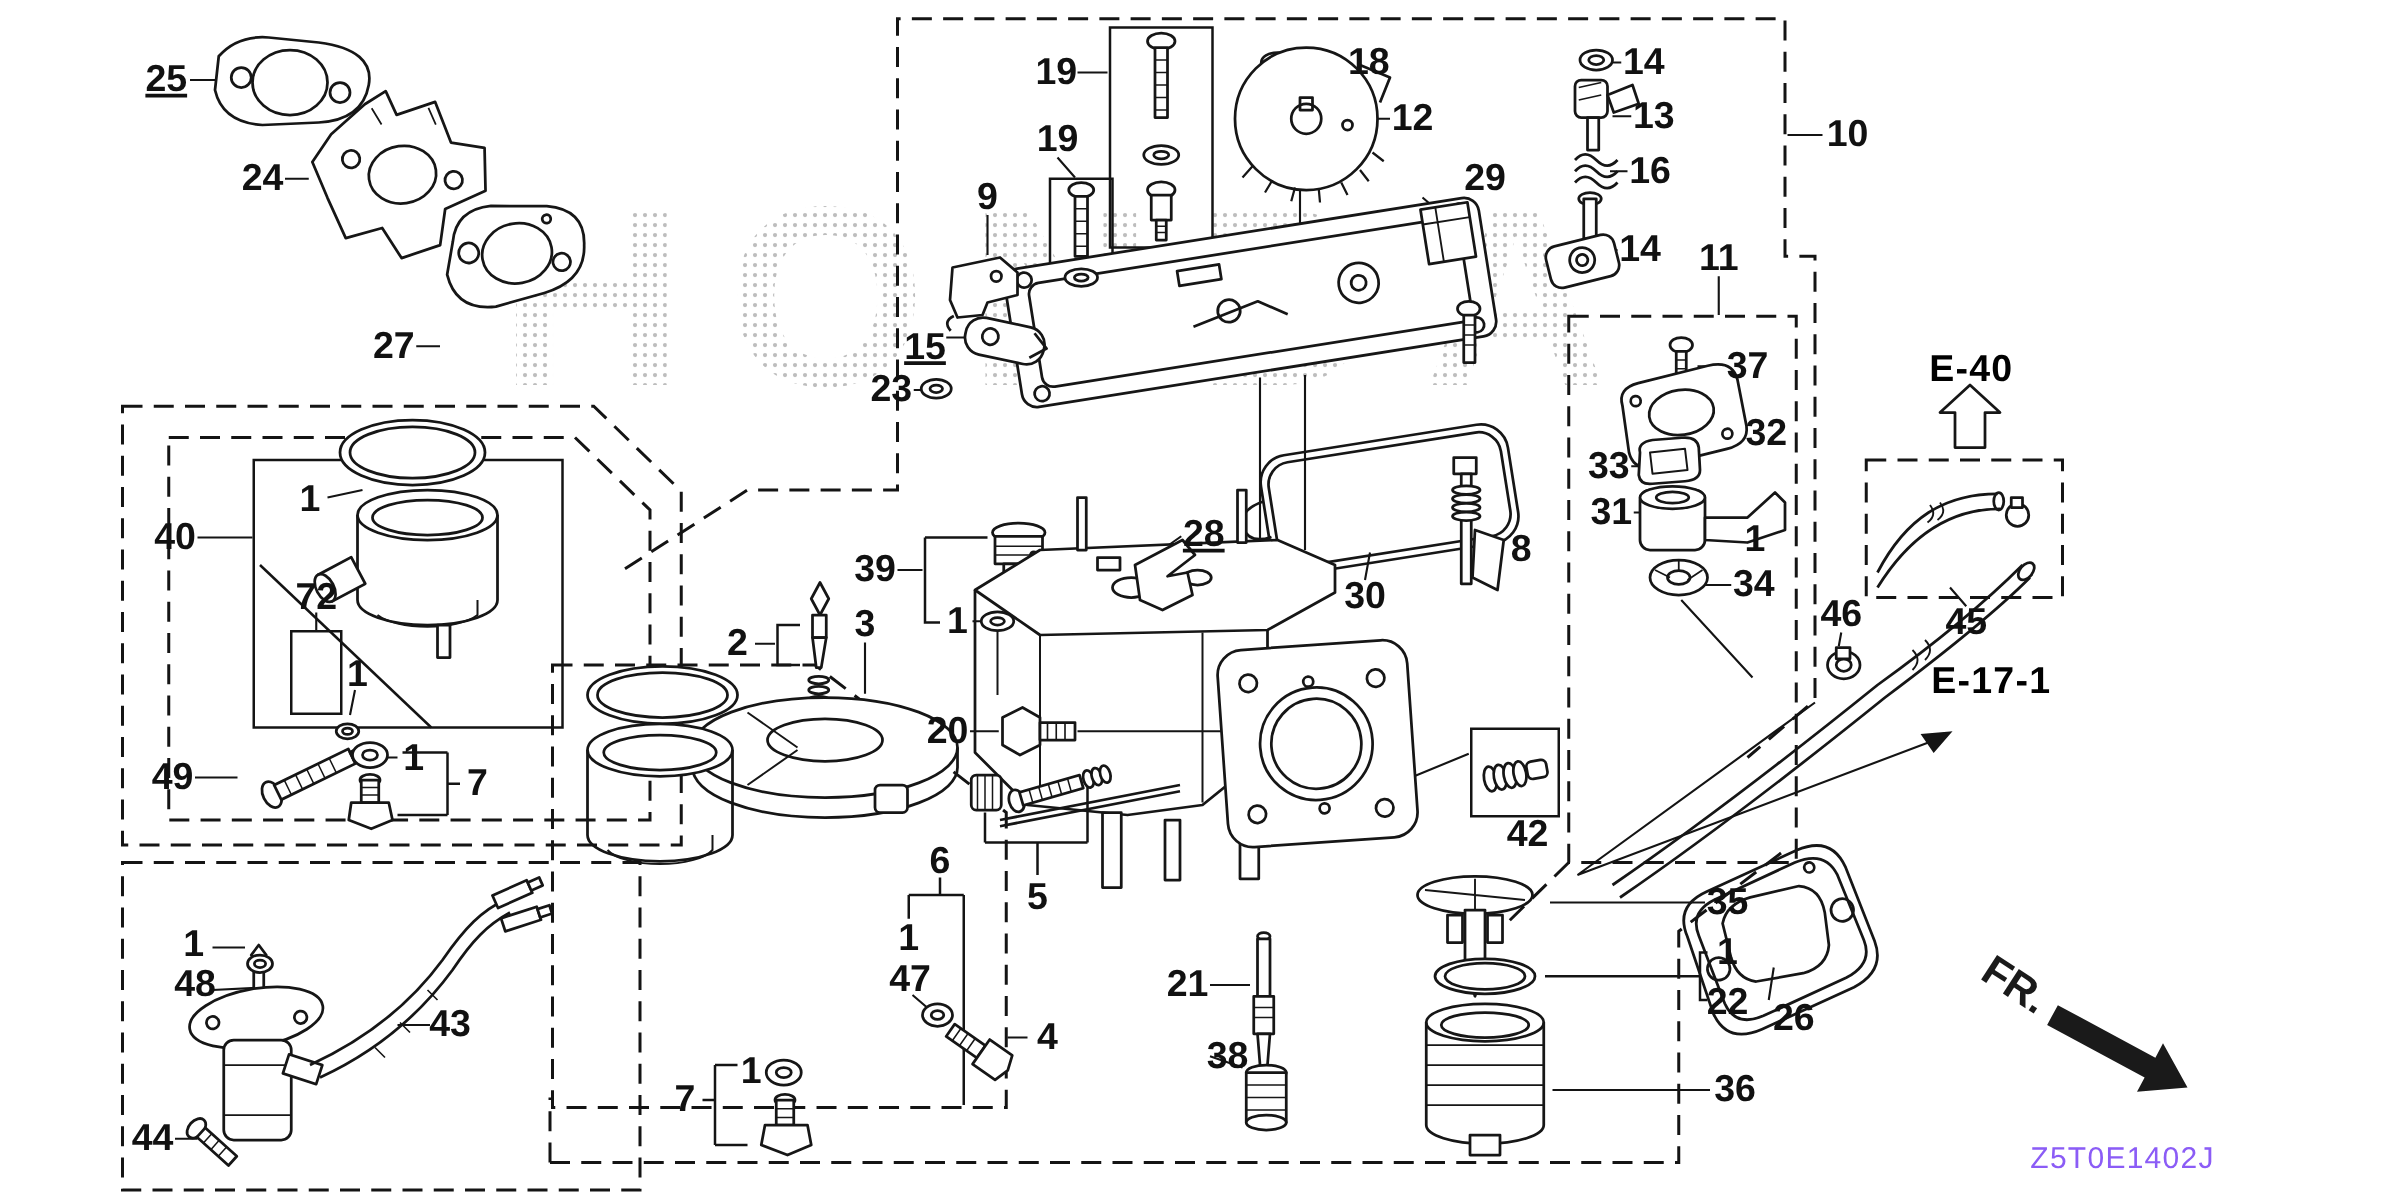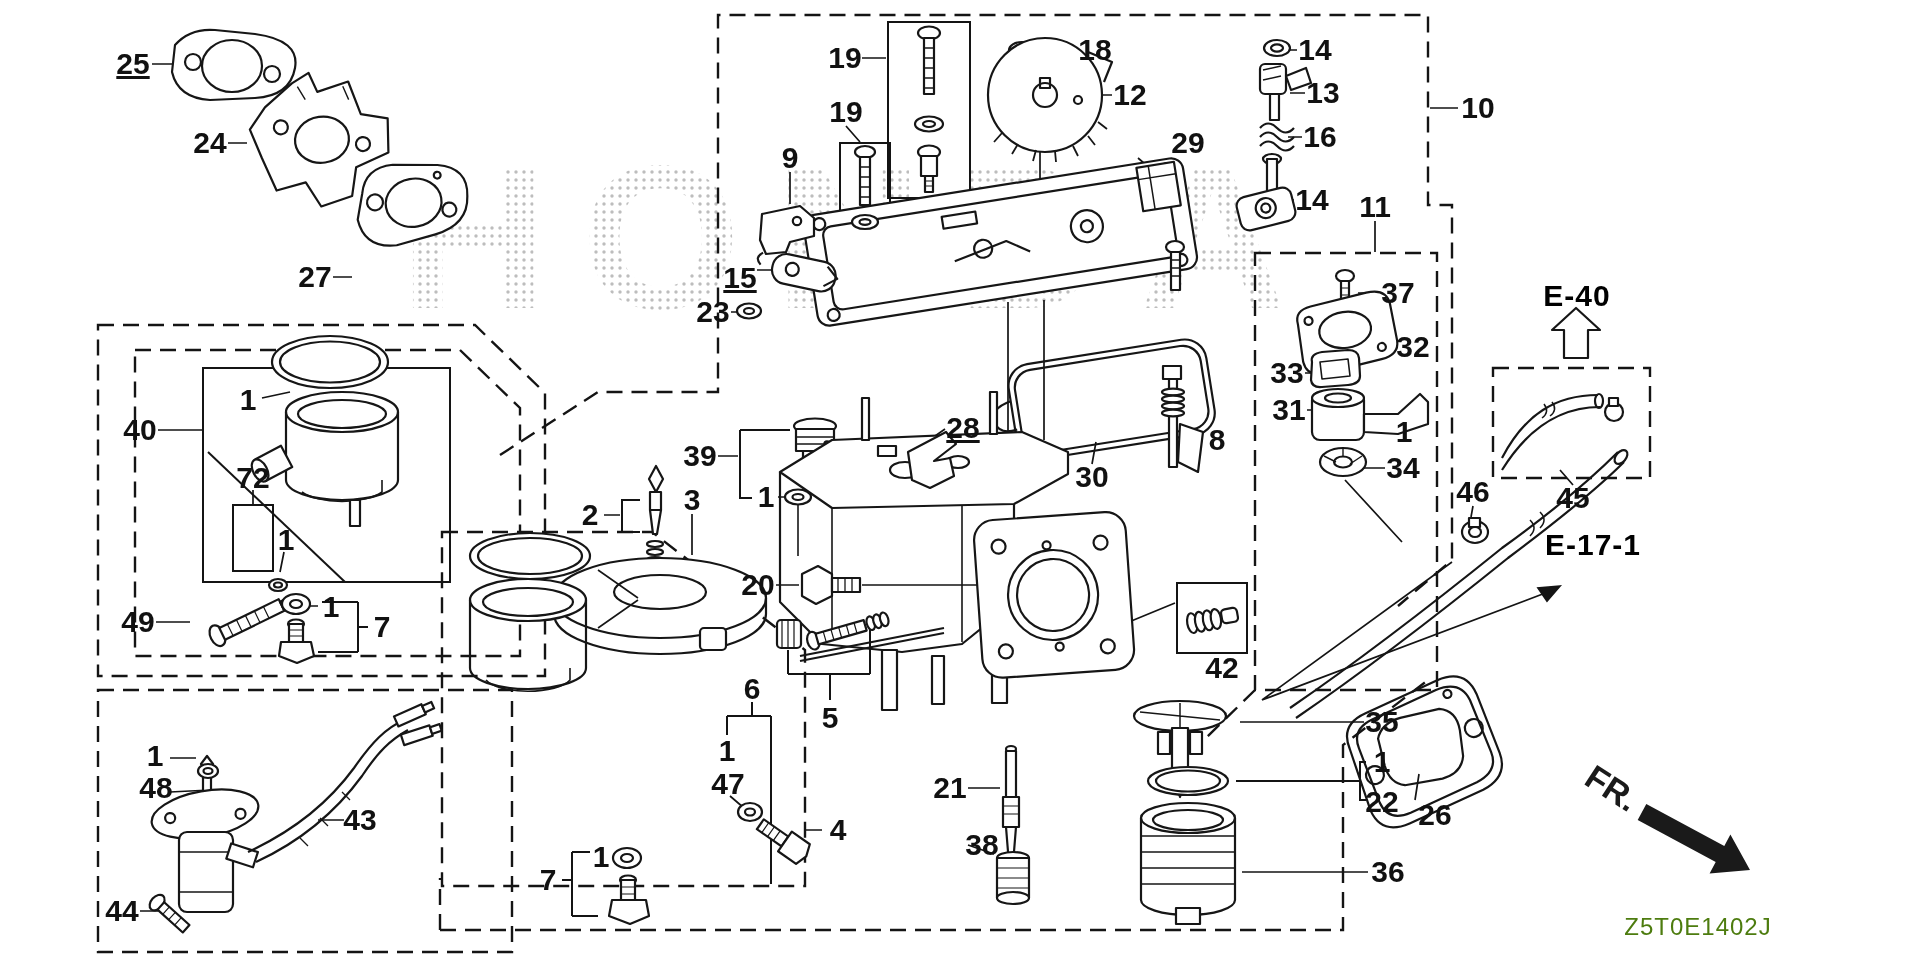--- a/index.html
+++ b/index.html
@@ -6,21 +6,21 @@
   #stage{position:relative;width:1920px;height:960px;overflow:hidden;background:#fff;
          font-family:"Liberation Sans",sans-serif;}
   #stage svg{position:absolute;left:0;top:0;z-index:1;}
   .callout{position:absolute;transform:translate(-50%,-50%);font:700 30px/1 "Liberation Sans",sans-serif;
            color:#111;white-space:nowrap;z-index:3;}
   .ref{position:absolute;transform:translate(-50%,-50%);font:800 30px/1 "Liberation Sans",sans-serif;
        color:#000;z-index:3;letter-spacing:1px;}
   #fr-label{position:absolute;transform:translate(-50%,-50%) rotate(33deg);
             font:800 34px/1 "Liberation Sans",sans-serif;color:#1a1a1a;z-index:3;}
   #diagram-code{position:absolute;transform:translate(-50%,-50%);
-            font:500 24px/1 "Liberation Sans",sans-serif;color:#4d7c0f;letter-spacing:1px;z-index:3;}
+            font:500 24px/1 "Liberation Sans",sans-serif;color:#8b5cf6;letter-spacing:1px;z-index:3;}
 </style>
 </head>
 <body>
 
 <div id="stage">
 
 <svg width="1920" height="960" viewBox="0 0 1920 960">
   <defs>
     <pattern id="dots" width="8" height="8" patternUnits="userSpaceOnUse">
       <circle cx="4" cy="4" r="1.7" fill="#9a9a9a"></circle>

